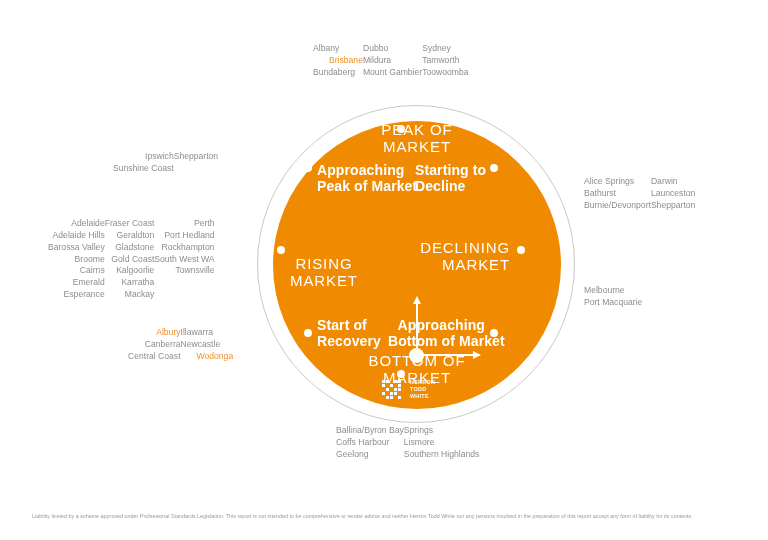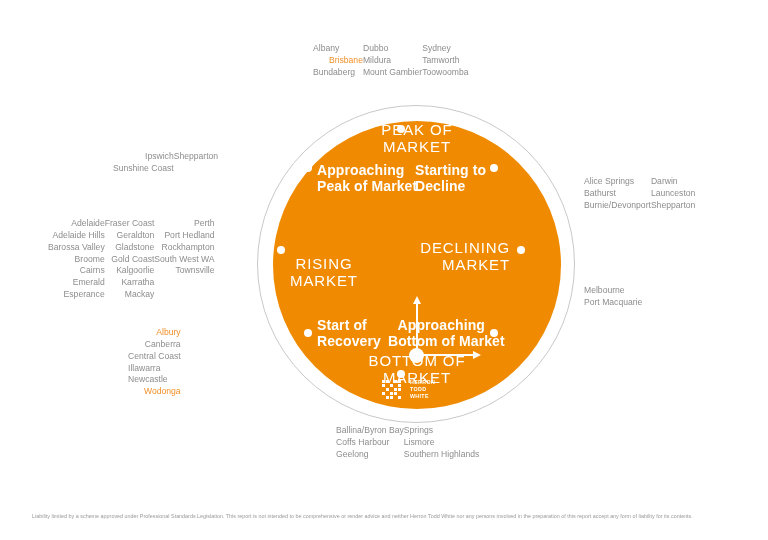--- a/index.html
+++ b/index.html
@@ -234,21 +234,21 @@
     <div class="col al-r"><div>Ipswich</div><div>Sunshine Coast</div></div>
     <div class="col al-l"><div>Shepparton</div></div>
   </div>
 
 <div class="group" style="left:48px; top:218px;">
     <div class="col al-r"><div>Adelaide</div><div>Adelaide Hills</div><div>Barossa Valley</div><div>Broome</div><div>Cairns</div><div>Emerald</div><div>Esperance</div></div>
     <div class="col al-r"><div>Fraser Coast</div><div>Geraldton</div><div>Gladstone</div><div>Gold Coast</div><div>Kalgoorlie</div><div>Karratha</div><div>Mackay</div></div>
     <div class="col al-r"><div>Perth</div><div>Port Hedland</div><div>Rockhampton</div><div>South West WA</div><div>Townsville</div></div>
   </div>
 
-<div class="group" style="left:128px; top:327px;flex-direction:column;">
+<div class="group" style="left:128px; top:327px;">
     <div class="col al-r"><div class="hi">Albury</div><div>Canberra</div><div>Central Coast</div></div>
     <div class="col al-l"><div>Illawarra</div><div>Newcastle</div><div class="hi">Wodonga</div></div>
   </div>
 
 <div class="group" style="left:584px; top:151px;margin-top:25px;">
     <div class="col al-l"><div>Alice Springs</div><div>Bathurst</div><div>Burnie/Devonport</div></div>
     <div class="col al-l"><div>Darwin</div><div>Launceston</div><div>Shepparton</div></div>
   </div>
 
 <div class="group" style="left:584px; top:257px;margin-top:28px;">

